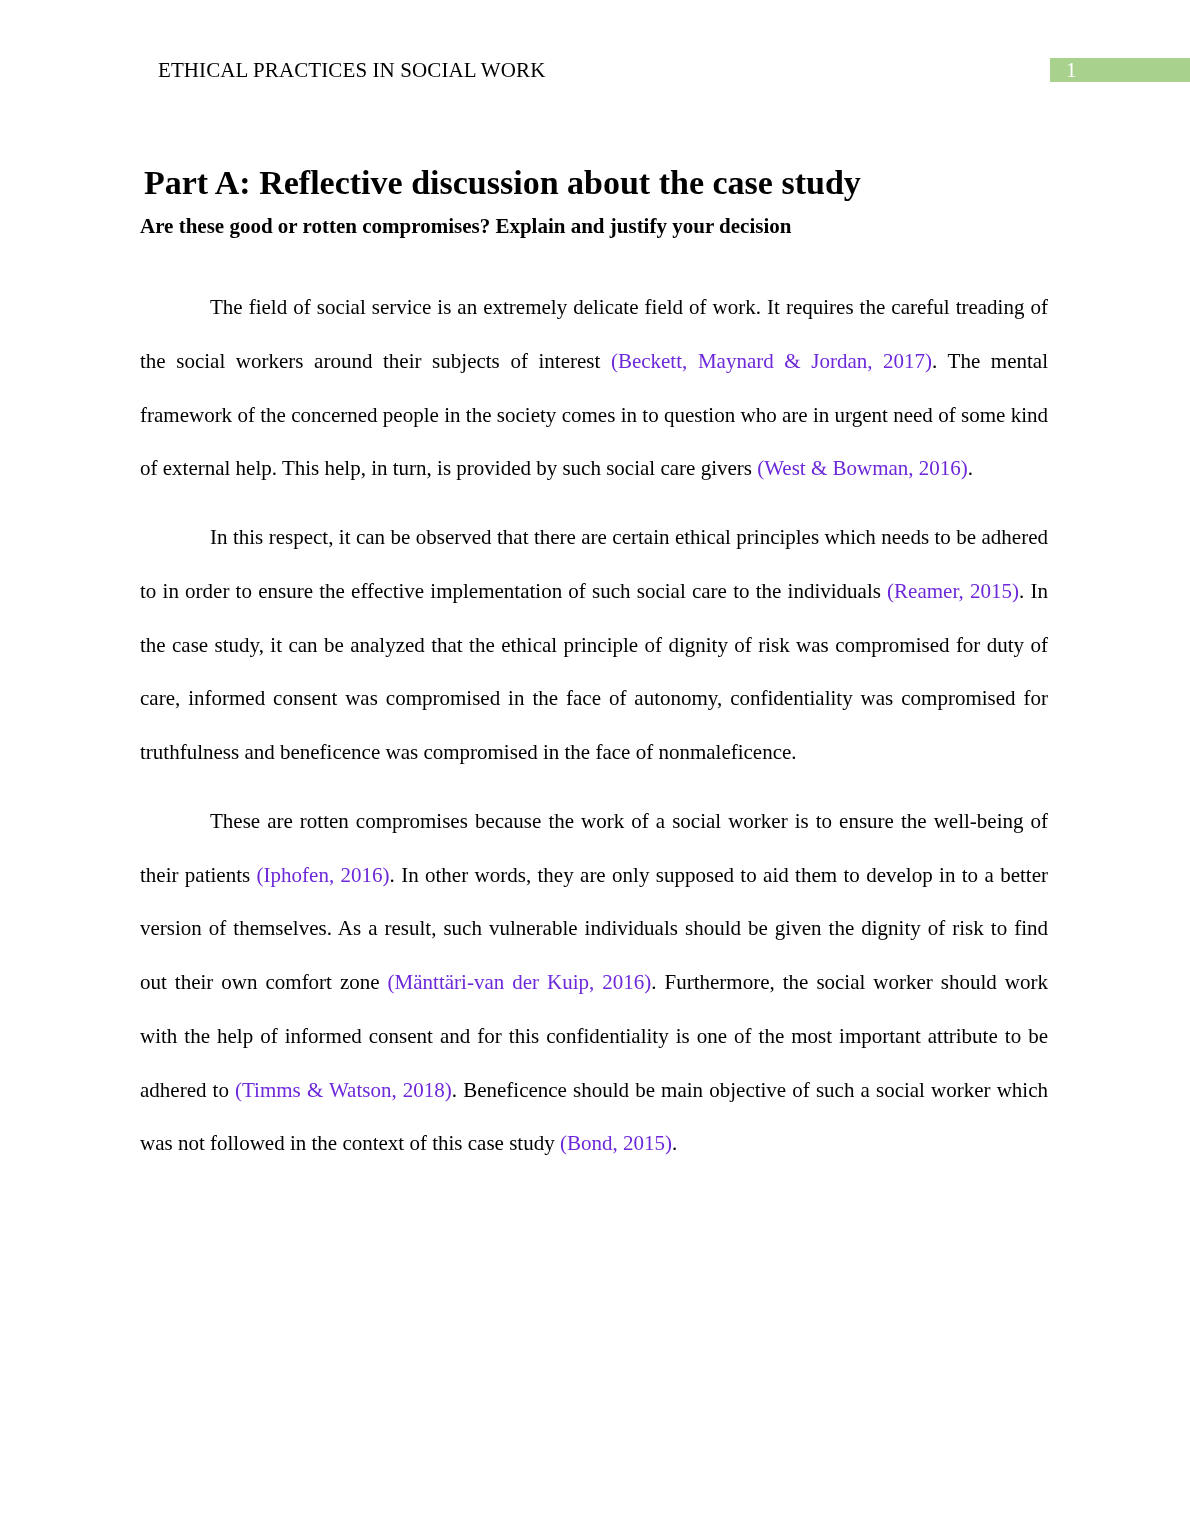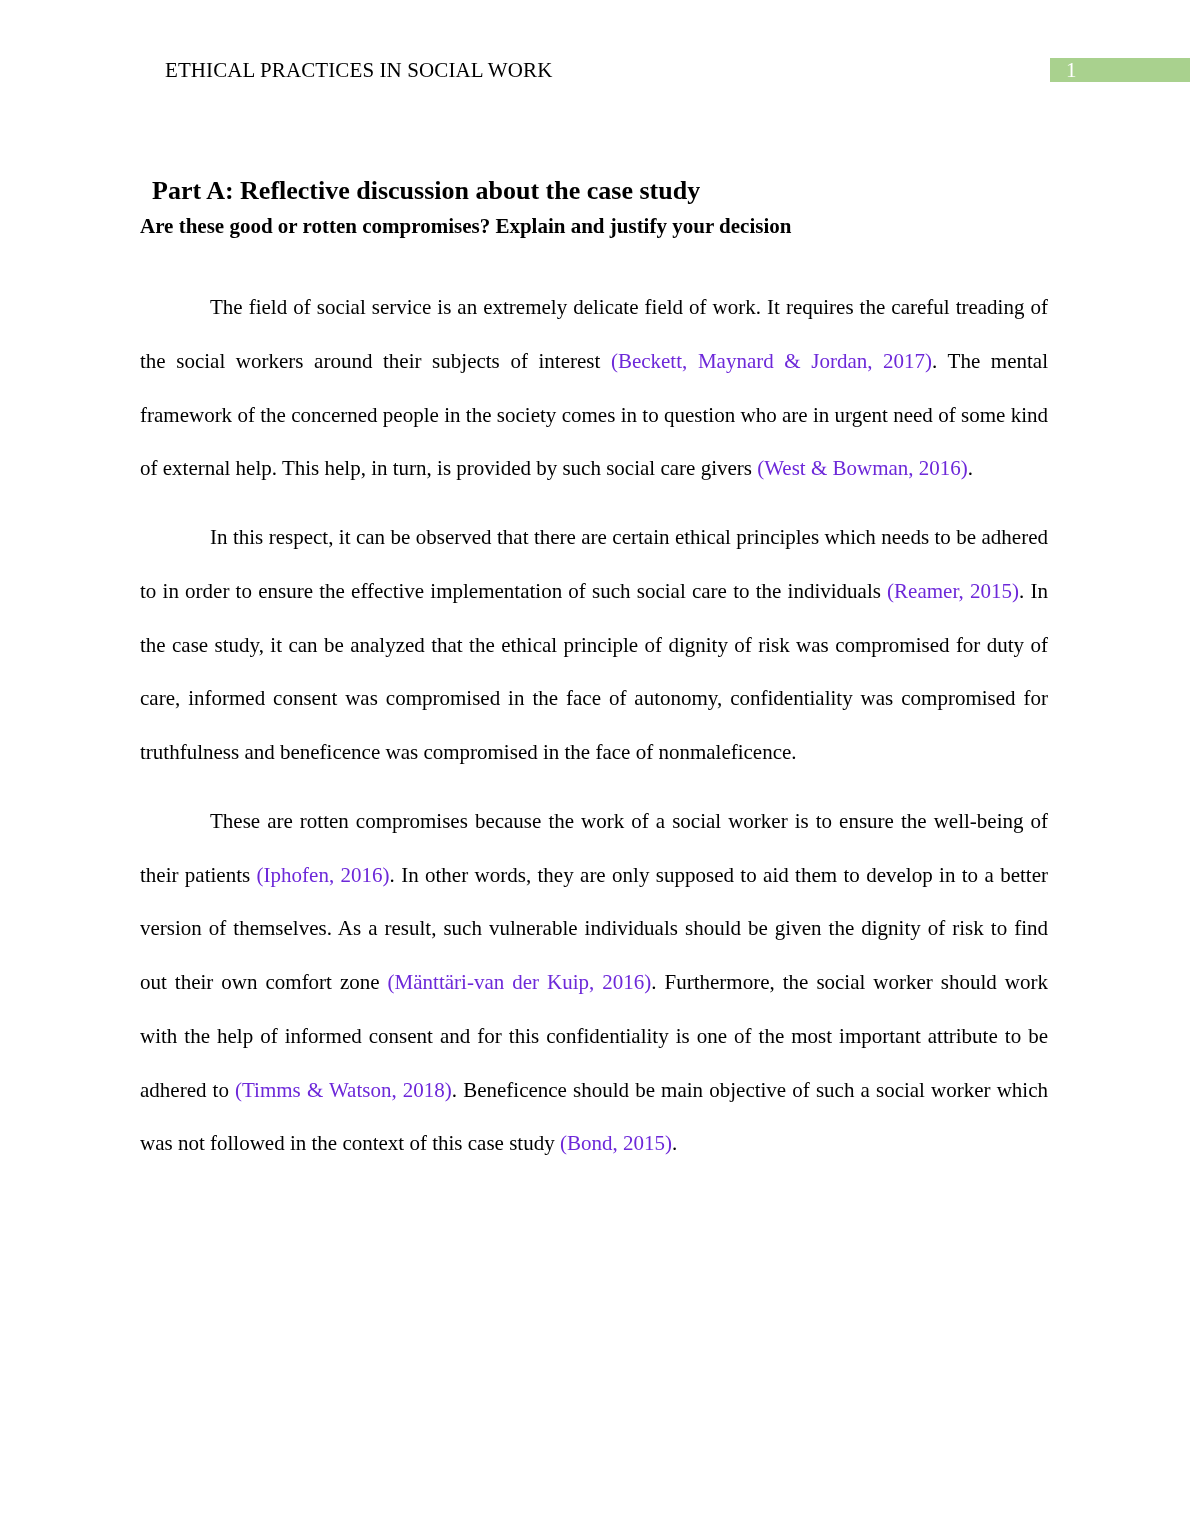--- a/index.html
+++ b/index.html
@@ -1,24 +1,24 @@
 <!DOCTYPE html>
 <html><head>
 <meta charset="utf-8">
 <style>
   html, body { margin: 0; padding: 0; background: #ffffff; }
   body { width: 1190px; height: 1540px; position: relative; overflow: hidden;
          font-family: "Liberation Serif", serif; color: #000; }
   .header-title { position: absolute; left: 158px; top: 56px; font-size: 21px;
-                  line-height: 28px; letter-spacing: 0.1px; margin-left: 7px; }
+                  line-height: 28px; letter-spacing: 0.1px; }
   .page-num-band { position: absolute; left: 1050px; top: 58px; width: 140px; height: 24px;
                    background: #A9D18E; }
   .page-num { position: absolute; left: 16px; top: -2px; font-size: 21px; line-height: 28px; color: #ffffff; }
-  .h1 { position: absolute; left: 140px; top: 162px; font-size: 26px; font-weight: bold;
-        line-height: 34px; margin: 12px; }
+  .h1 { position: absolute; left: 140px; top: 162px; font-size: 34px; font-weight: bold;
+        line-height: 34px; margin: 4px; }
   .h2 { position: absolute; left: 140px; top: 212px; font-size: 21px; font-weight: bold;
         line-height: 28px; margin: 0; }
   .body { position: absolute; left: 140px; top: 281px; width: 908px; }
   .para { font-size: 21px; line-height: 53.75px; text-align: justify; text-indent: 70px;
           margin: 0 0 15px 0; }
   .cite { color: #6d28d9; }
 </style>
 </head>
 <body>
 

